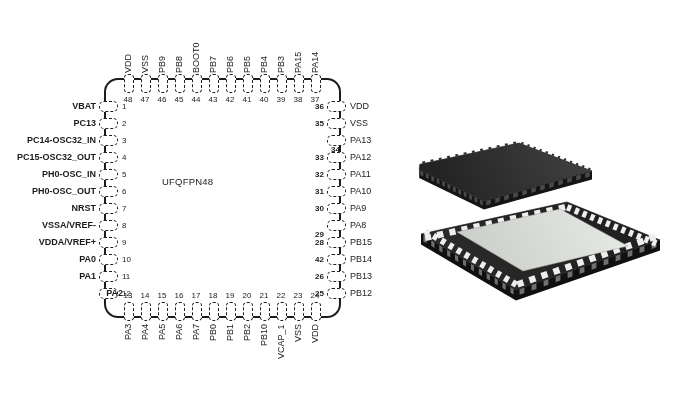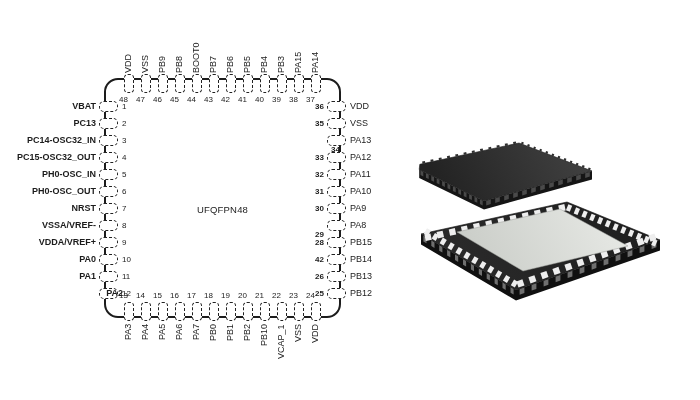--- a/index.html
+++ b/index.html
@@ -6,32 +6,32 @@
   .stage {
     position:relative; width:700px; height:400px; background:#ffffff;
     overflow:hidden; font-family:"Liberation Sans", sans-serif; color:#1c1c1c;
   }
   
   .chip-body {
     position:absolute; left:104px; top:78px; width:233px; height:236px;
     border:2px solid #1c1c1c; border-radius:14px; background:#fff;
   }
   .pkg-label {
-    position:absolute; left:162px; top:204px; width:121px; text-align:center;
+    position:absolute; left:162px; top:176px; width:121px; 
     font-size:9.5px; letter-spacing:.2px; color:#1c1c1c;
   }
   .pin-h { position:absolute; width:17px; height:9px; border:1px dashed #222;
            border-radius:5px; background:#fff; }
   .pin-v { position:absolute; width:8px; height:17px; border:1px dashed #222;
            border-radius:4px; background:#fff; }
   .num { position:absolute; font-size:8px; line-height:9px; color:#1c1c1c; }
   .lbl { position:absolute; font-size:9px; line-height:10px; color:#1c1c1c;
          white-space:nowrap; }
   .rot { transform:rotate(-90deg); transform-origin:0 50%; }
-  .ta-r { text-align:right;font-weight:bold; } .ta-c { } .ta-l { text-align:left; }
+  .ta-r { text-align:right;font-weight:bold; } .ta-c { text-align:center; } .ta-l { text-align:left; }
   
   .photo-svg { position:absolute; left:400px; top:130px; }
 </style>
 </head>
 <body>
 
 <div class="stage">
 
   <div>
     <div class="chip-body"></div>

